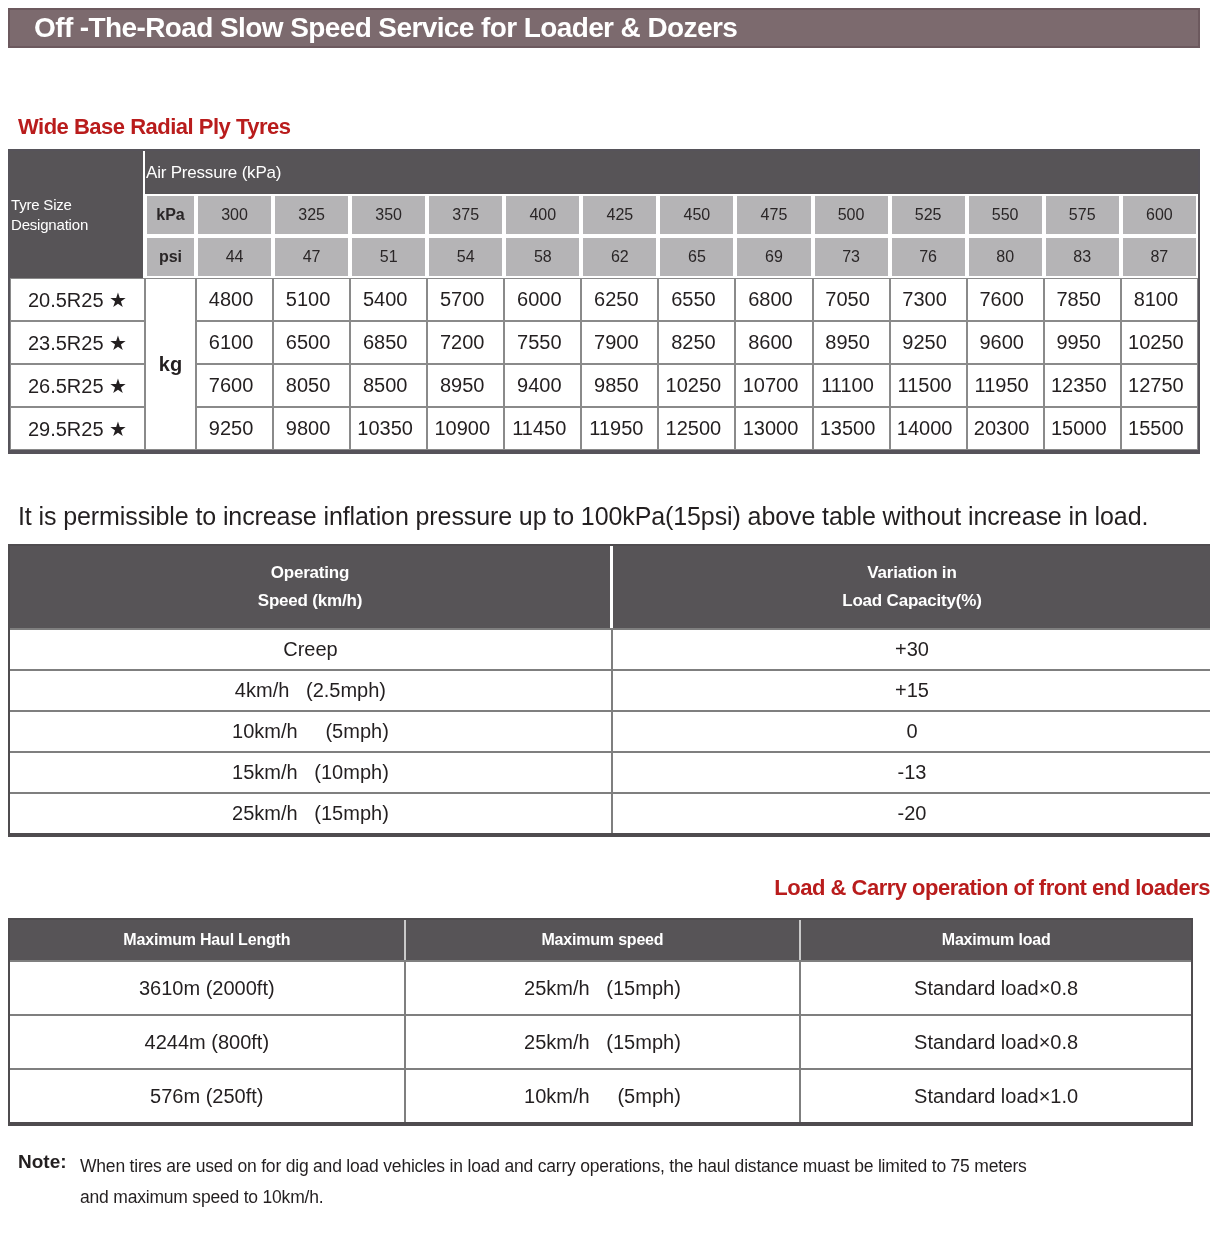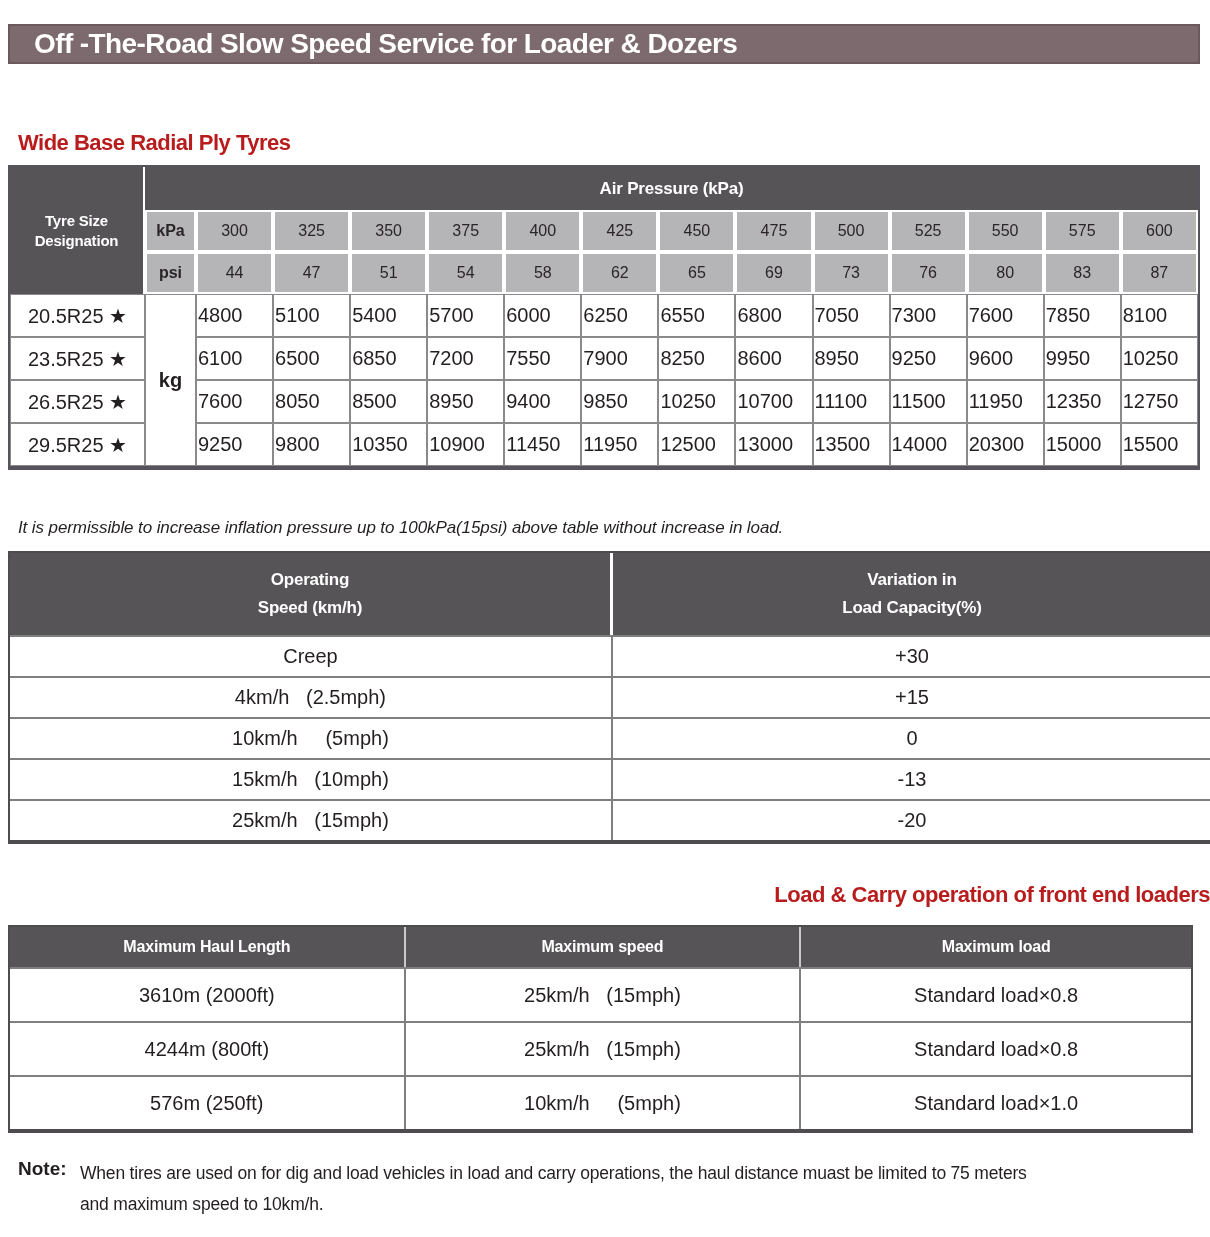--- a/index.html
+++ b/index.html
@@ -4,21 +4,21 @@
 <style>
   * { box-sizing: border-box; }
   html, body { margin: 0; padding: 0; }
   body {
     width: 1210px; height: 1237px;
     background: #ffffff;
     font-family: "Liberation Sans", sans-serif;
     color: #231f20;
     overflow: hidden;
   }
-  .page { padding: 24px 0 0 8px; }
+  .page { padding: 8px 0 0 8px; }
 
   
   .title-bar {
     width: 1192px; height: 40px;
     background: #7c6a6e;
     border: 2px solid #6c595e;
     display: flex; align-items: center;
     padding-left: 24px;
   }
   .title-bar span {
@@ -37,43 +37,43 @@
   
   table { border-collapse: separate; border-spacing: 0; table-layout: fixed; }
   td { vertical-align: middle; }
 
   .t1 {
     margin-top: 9px;
     width: 1192px;
     border: 2px solid #56535a;
     border-bottom-width: 4px;
   }
-  .t1 .dark { background: #575457; color: #ffffff; font-weight: bold; text-align: center; }
+  .t1 .dark { background: #575457; color: #ffffff; font-weight: normal; }
   .t1 .corner {
     font-size: 15px; line-height: 1.3; white-space: pre-line;
     border-right: 2px solid #ffffff; letter-spacing: -0.2px;
   }
   .t1 .airhead { font-size: 17px; height: 43px; letter-spacing: -0.2px; }
   .t1 .gray {
     background: #b5b4b6; border: 2px solid #ffffff;
     text-align: center; font-size: 16px; height: 42px; color: #2a2627;
   }
   .t1 .unit { font-weight: bold; }
   .t1 .tyre {
     background: #fff; border: 1px solid #8a8a8a;
     text-align: center; font-size: 20px; height: 43px;
   }
   .t1 .kg { background: #fff; border: 1px solid #8a8a8a; text-align: center; font-size: 20px; font-weight: bold; }
   .t1 .val {
     background: #fff; border: 1px solid #8a8a8a;
-    text-align: left; padding-right: 8px; font-size: 20px; height: 43px;
-  }
-
-  
-  .pressure-note { margin: 48px 0 0 10px; font-size: 17px; letter-spacing: -0.1px; font-style: italic; }
+    text-align: center; padding-right: 8px; font-size: 20px; height: 43px;
+  }
+
+  
+  .pressure-note { margin: 48px 0 0 10px; font-size: 25px; letter-spacing: -0.1px; }
 
   
   .t2 {
     margin-top: 13px;
     width: 1205px;
     border: 2px solid #4f4c4f;
     border-bottom-width: 4px;
   }
   .t2 .head {
     background: #575457; color: #fff; font-weight: bold; font-size: 17px;

